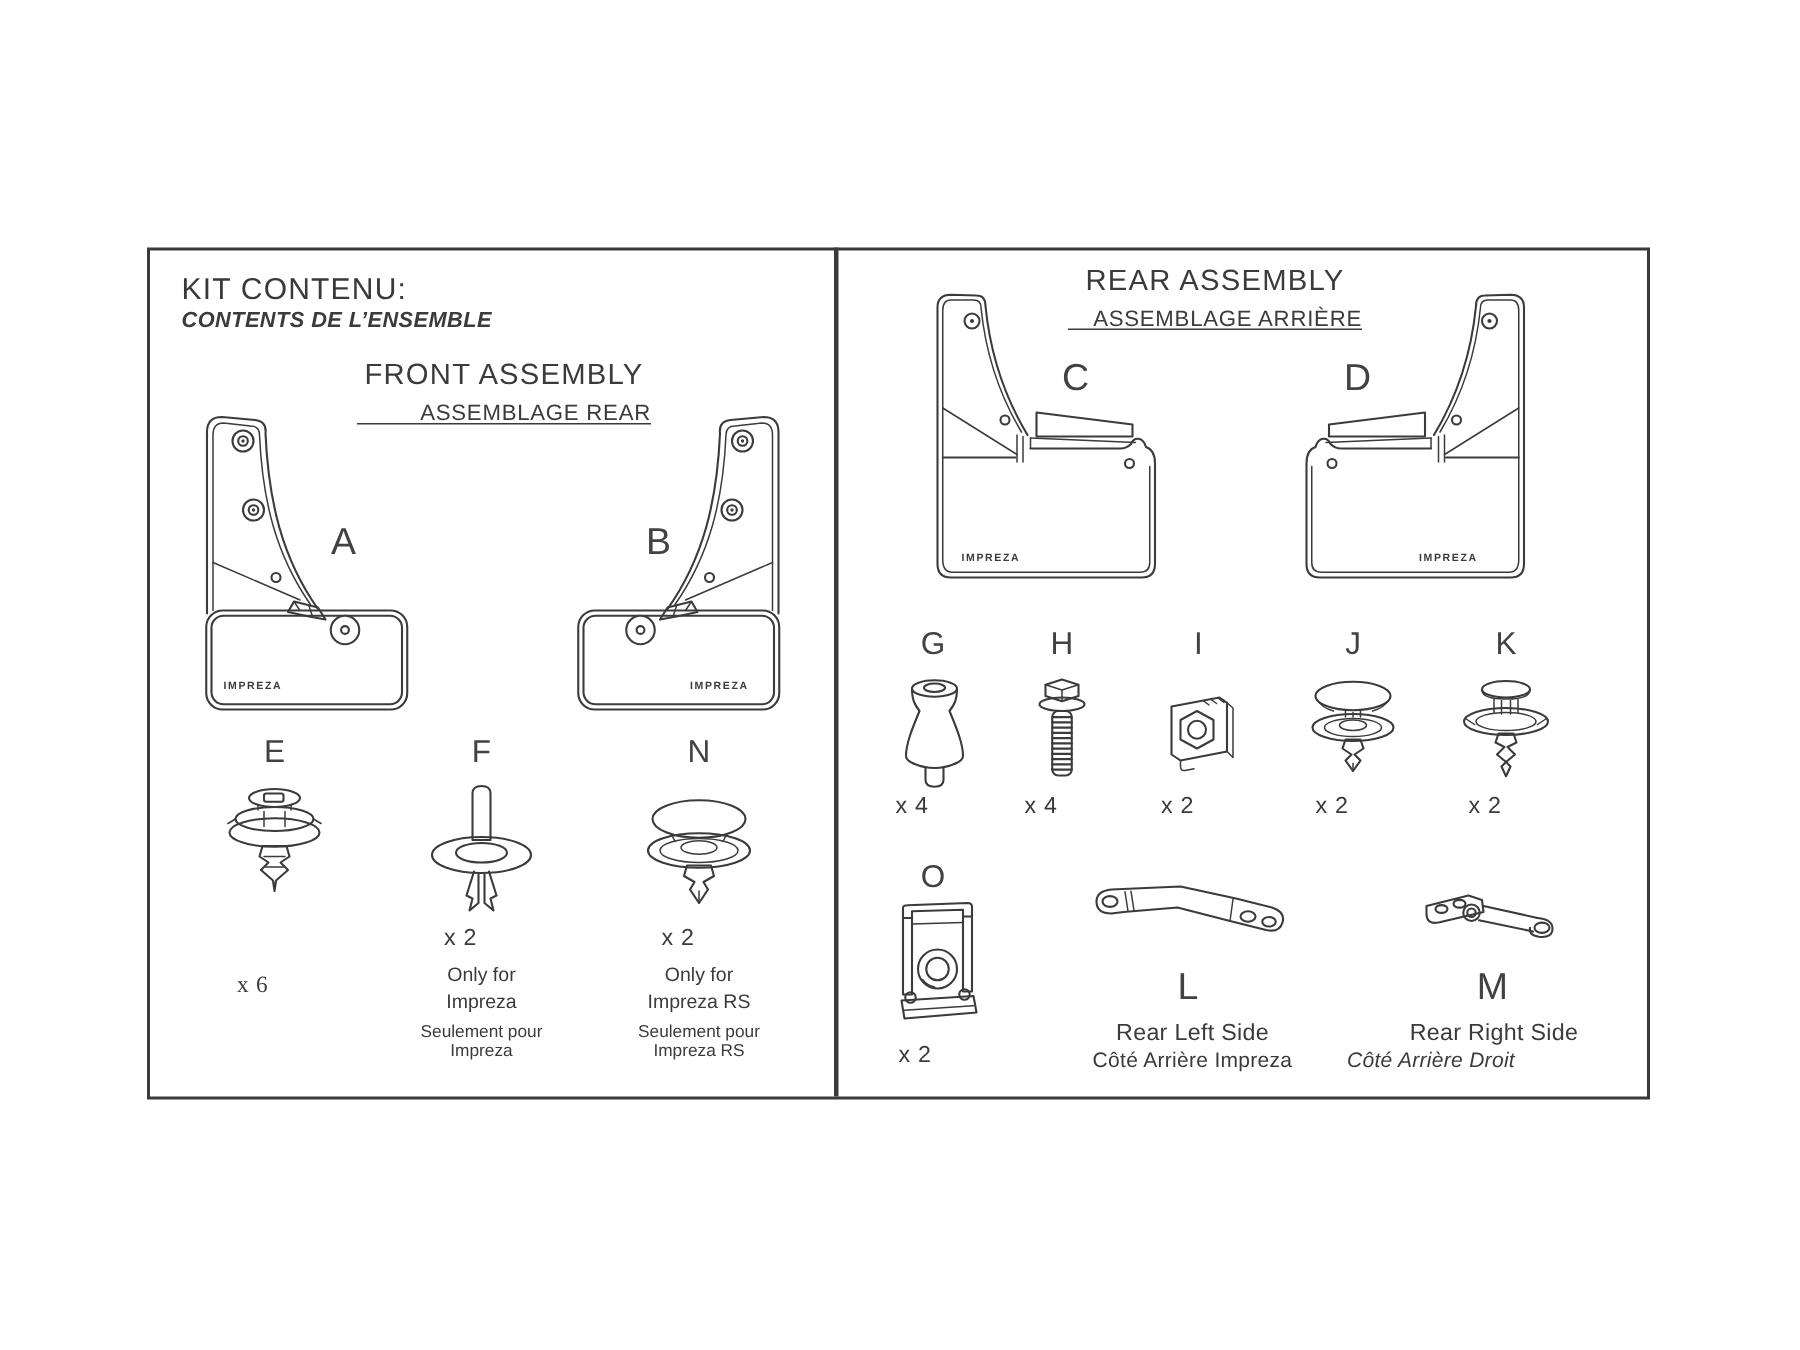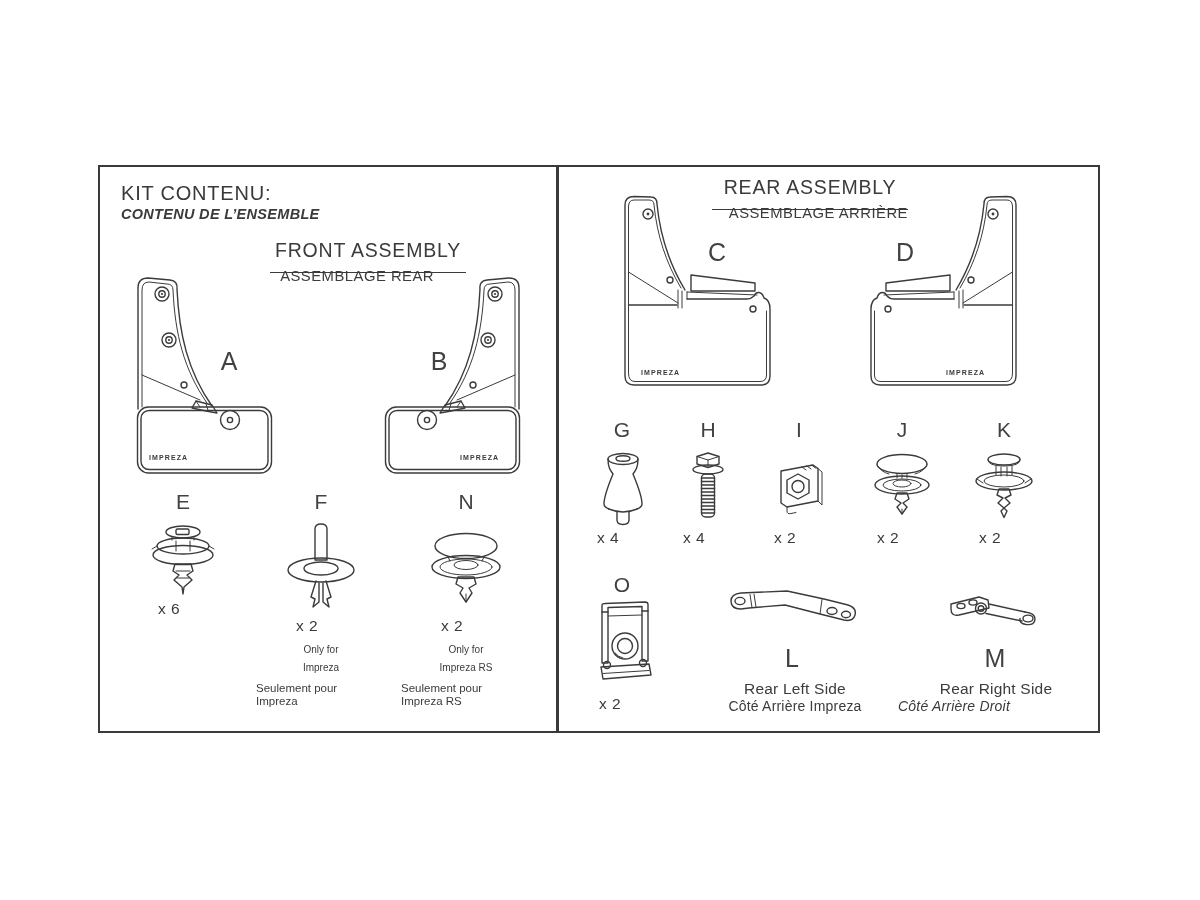--- a/index.html
+++ b/index.html
@@ -8,28 +8,28 @@
     font-family:"Liberation Sans", sans-serif;color:#3b3b3b;
   }
   .abs{position:absolute;}
   .ctr{text-align:center;}
   
   .kit-box{left:98px;top:165px;width:998px;height:564px;border:2.5px solid #3a3a3a;}
   .divider{left:556px;top:165px;width:2.5px;height:566px;background:#3a3a3a;}
   
   .kit-title{left:121px;top:182px;font-size:20px;letter-spacing:0.8px;color:#393939;}
   .kit-subtitle{left:121px;top:206px;font-size:14.5px;font-style:italic;font-weight:bold;letter-spacing:0.3px;}
-  .asm-heading{font-size:19.5px;letter-spacing:0.8px;border-bottom:1.8px solid #3b3b3b;padding-bottom:10px;}
+  .asm-heading{font-size:19.5px;letter-spacing:0.8px;border-bottom:1.8px solid #3b3b3b;padding-bottom:20px;}
   .asm-sub{font-size:14.8px;letter-spacing:0.5px;text-align:right;}
   
   .flap-letter{font-size:25px;font-weight:400;color:#424242;width:34px;text-align:center;}
   .part-letter{font-size:21px;color:#424242;width:50px;text-align:center;}
   .qty{font-size:15.5px;width:50px;text-align:left;letter-spacing:0.5px;}
-  .note-en{font-size:10px;line-height:17.5px;width:110px;text-align:center;}
-  .note-fr{font-size:11.5px;line-height:13px;width:130px;}
+  .note-en{font-size:13px;line-height:17.5px;width:110px;text-align:center;}
+  .note-fr{font-size:11.5px;line-height:13px;width:130px;text-align:center;}
   .side-en{font-size:15.5px;letter-spacing:0.2px;text-align:center;}
   .side-fr{font-size:14px;letter-spacing:0.2px;text-align:center;}
   .brand{font-size:7px;font-weight:bold;letter-spacing:1.1px;color:#3b3b3b;}
   
   .lineart *{fill:none;stroke:#3b3b3b;stroke-width:1.4;stroke-linejoin:round;stroke-linecap:round;}
   .lineart .thin{stroke-width:1;}
   .lineart .th{stroke-width:1.5;}
   .lineart .df{fill:#3b3b3b;stroke:none;}
   .lineart .wf{fill:#ffffff;}
   #symdefs{position:absolute;width:0;height:0;overflow:hidden;}
@@ -183,43 +183,43 @@
       <path d="M 80,16 Q 90,17 90,23 Q 90,29.5 81,28.5 Q 74,27.5 75,22.5"></path>
       <ellipse cx="83" cy="22.5" rx="5" ry="3.4"></ellipse>
     </symbol>
   </defs>
 </svg>
 
 <div class="abs kit-box"></div>
 <div class="abs divider"></div>
 
 <div class="abs kit-title">KIT CONTENU:</div>
-<div class="abs kit-subtitle">CONTENU DE L’ENSEMBLE</div>
-<div class="abs ctr asm-heading" style="left:238px;top:239px;width:196px;margin-left:32px;">FRONT ASSEMBLY</div>
+<div class="abs kit-subtitle">CONTENTS DE L’ENSEMBLE</div>
+<div class="abs ctr asm-heading" style="left:238px;top:239px;width:196px;">FRONT ASSEMBLY</div>
 <div class="abs ctr asm-sub" style="left:238px;top:268px;width:196px;">ASSEMBLAGE REAR</div>
 
 <svg class="abs lineart" style="left:136px;top:276px;" width="140" height="200" viewBox="0 0 140 200">
     <use href="#sym-front-flap"></use>
   </svg>
 <div class="abs brand" style="left:149px;top:454px;">IMPREZA</div>
 <div class="abs flap-letter" style="left:212px;top:347px;">A</div>
 
 <svg class="abs lineart" style="left:381px;top:276px;" width="140" height="200" viewBox="0 0 140 200">
     <g transform="translate(140,0) scale(-1,1)">
       <use href="#sym-front-flap"></use>
     </g>
   </svg>
 <div class="abs brand" style="left:460px;top:454px;">IMPREZA</div>
 <div class="abs flap-letter" style="left:422px;top:347px;">B</div>
 
 <div class="abs part-letter" style="left:158px;top:490px;">E</div>
 <svg class="abs lineart" style="left:148px;top:521px;" width="70" height="95" viewBox="0 0 70 95">
     <use href="#sym-clip-e"></use>
   </svg>
-<div class="abs qty" style="left:158px;top:600px;">x 6</div>
+<div class="abs qty" style="left:158px;top:648px;font-family:Liberation Serif, serif;">x 6</div>
 
 <div class="abs part-letter" style="left:296px;top:490px;">F</div>
 <svg class="abs lineart" style="left:283px;top:520px;" width="76" height="98" viewBox="0 0 76 98">
     <use href="#sym-rivet-f"></use>
   </svg>
 <div class="abs qty" style="left:296px;top:617px;">x 2</div>
 <div class="abs note-en" style="left:266px;top:641px;">
   <div>Only for</div>
   <div>Impreza</div>
 </div>

